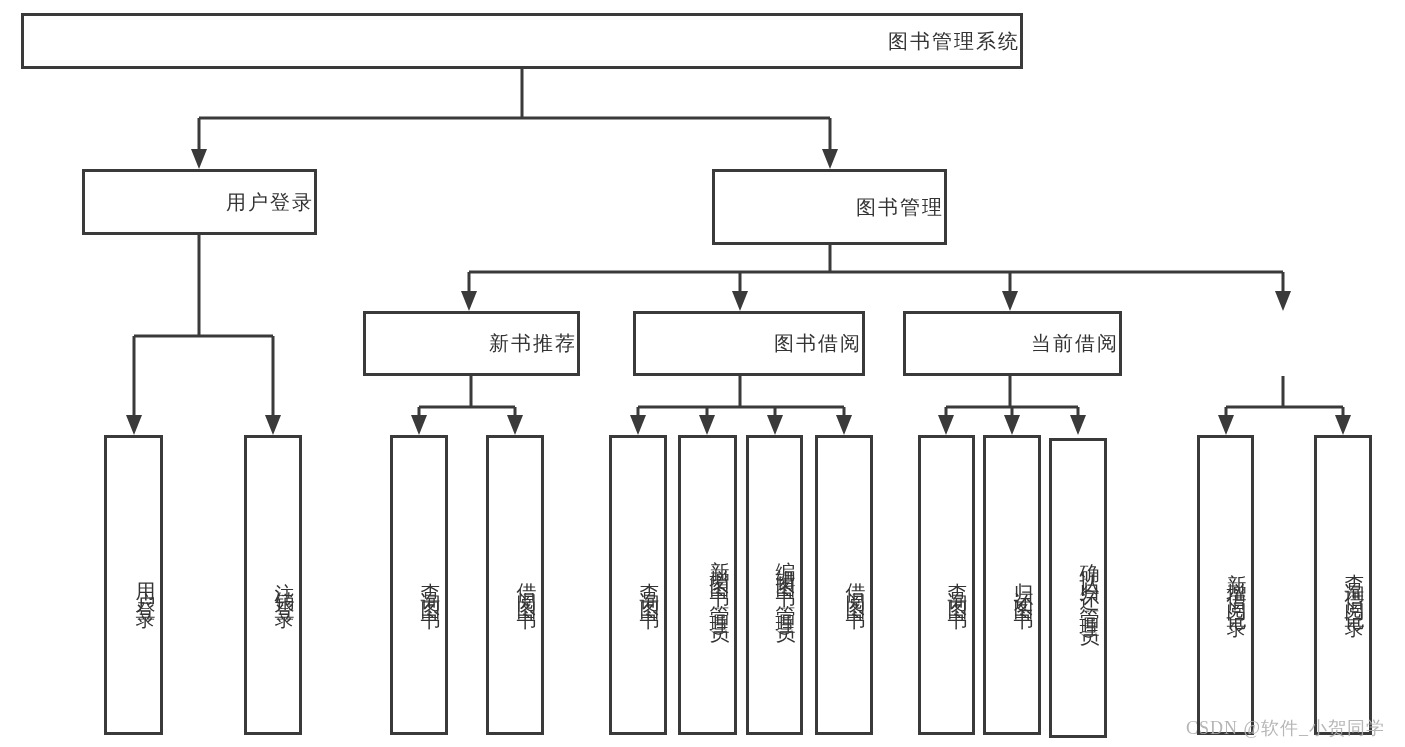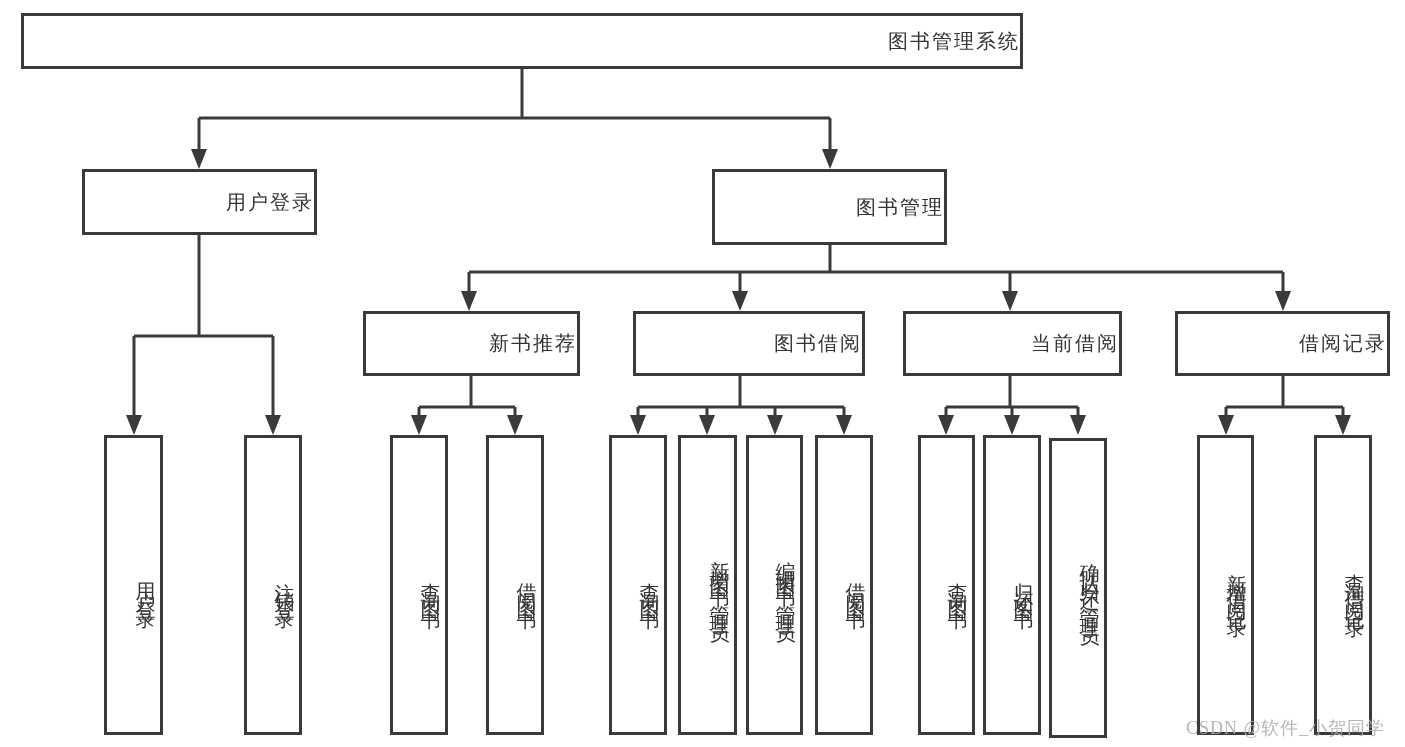--- a/index.html
+++ b/index.html
@@ -114,23 +114,20 @@
 
   <div class="node" style="left:363px;top:311px;width:217px;height:65px">
     <span class="lbl">新书推荐</span>
   </div>
   <div class="node" style="left:633px;top:311px;width:232px;height:65px">
     <span class="lbl">图书借阅</span>
   </div>
   <div class="node" style="left:903px;top:311px;width:219px;height:65px">
     <span class="lbl">当前借阅</span>
   </div>
-  <div class="node" style="left:1175px;top:311px;width:215px;height:65px">
-    <span class="lbl">借阅记录</span>
-  </div>
 
   <div class="node vnode" style="left:104px;top:435px;width:59px;height:300px">
     <span class="lbl">用户登录</span>
   </div>
   <div class="node vnode" style="left:244px;top:435px;width:58px;height:300px">
     <span class="lbl">注销登录</span>
   </div>
 
   <div class="node vnode" style="left:390px;top:435px;width:58px;height:300px">
     <span class="lbl">查询图书</span>

